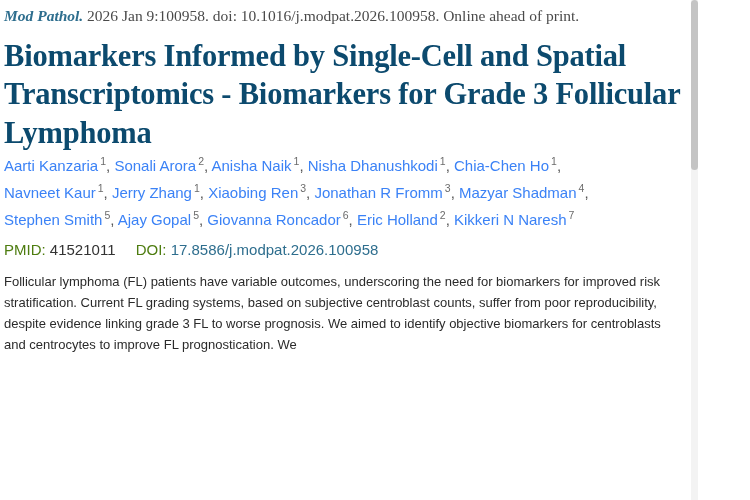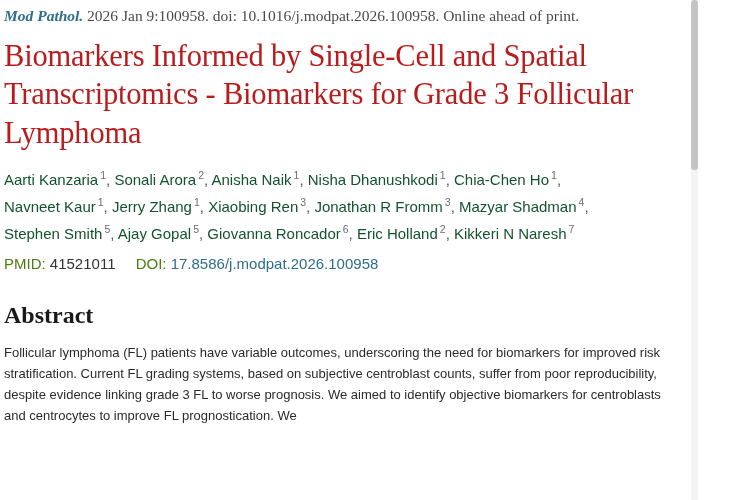--- a/index.html
+++ b/index.html
@@ -38,37 +38,37 @@
     color: #2e6e8e;
     font-style: italic;
     font-weight: bold;
     text-decoration: none;
   }
 
   
   .title {
     font-family: "Liberation Serif", serif;
     font-size: 30.5px;
-    font-weight: normal;
+    font-weight: bold;
     line-height: 1.26;
-    color: #b91c1c;
+    color: #0c4a6e;
     letter-spacing: -0.2px;
-    margin: 4px 0 14px 0;
+    margin: 4px 0 0 0;
     max-width: 740px;
   }
 
   
   .authors {
     font-family: "Liberation Sans", sans-serif;
     font-size: 15px;
     line-height: 1.72;
     color: #444;
   }
   .author {
-    color: #14532d;
+    color: #3b82f6;
     text-decoration: none;
     cursor: pointer;
   }
   .sup {
     color: #6b6b6b;
     font-size: 10.5px;
     vertical-align: super;
     margin-left: 2px;
     cursor: pointer;
   }
@@ -169,21 +169,20 @@
     </div>
 
 
     <div class="ids-row">
       <span class="label">PMID:</span>
       <span class="pmid-val">41521011</span>
       <span class="label">DOI:</span>
       <a class="doi-link">17.8586/j.modpat.2026.100958</a>
     </div>
 
-    <h2 class="abstract-heading">Abstract</h2>
     <p class="abstract-body">Follicular lymphoma (FL) patients have variable outcomes, underscoring the need for biomarkers for improved risk stratification. Current FL grading systems, based on subjective centroblast counts, suffer from poor reproducibility, despite evidence linking grade 3 FL to worse prognosis. We aimed to identify objective biomarkers for centroblasts and centrocytes to improve FL prognostication. We</p>
 
   </div>
 
   <div class="scrollbar-track">
     <div class="scrollbar-thumb"></div>
   </div>
 </div>
 
 </body></html>

